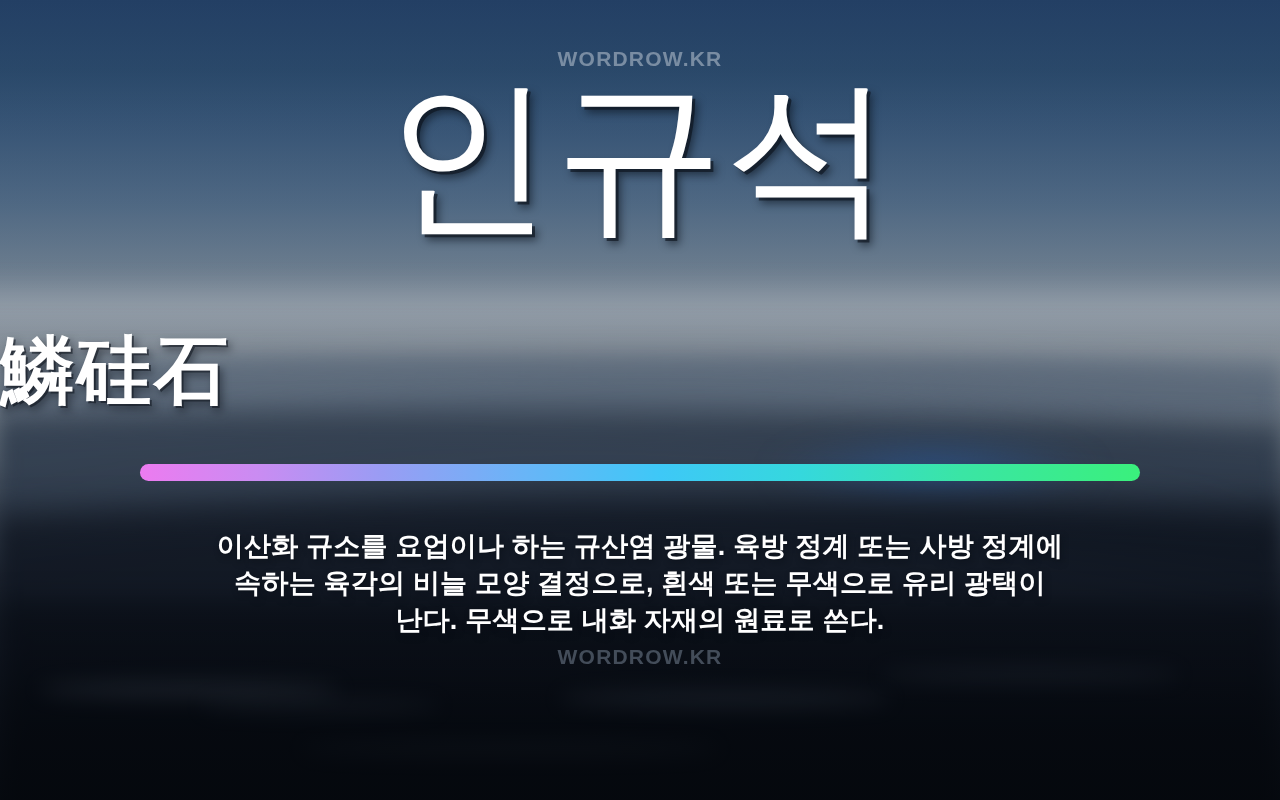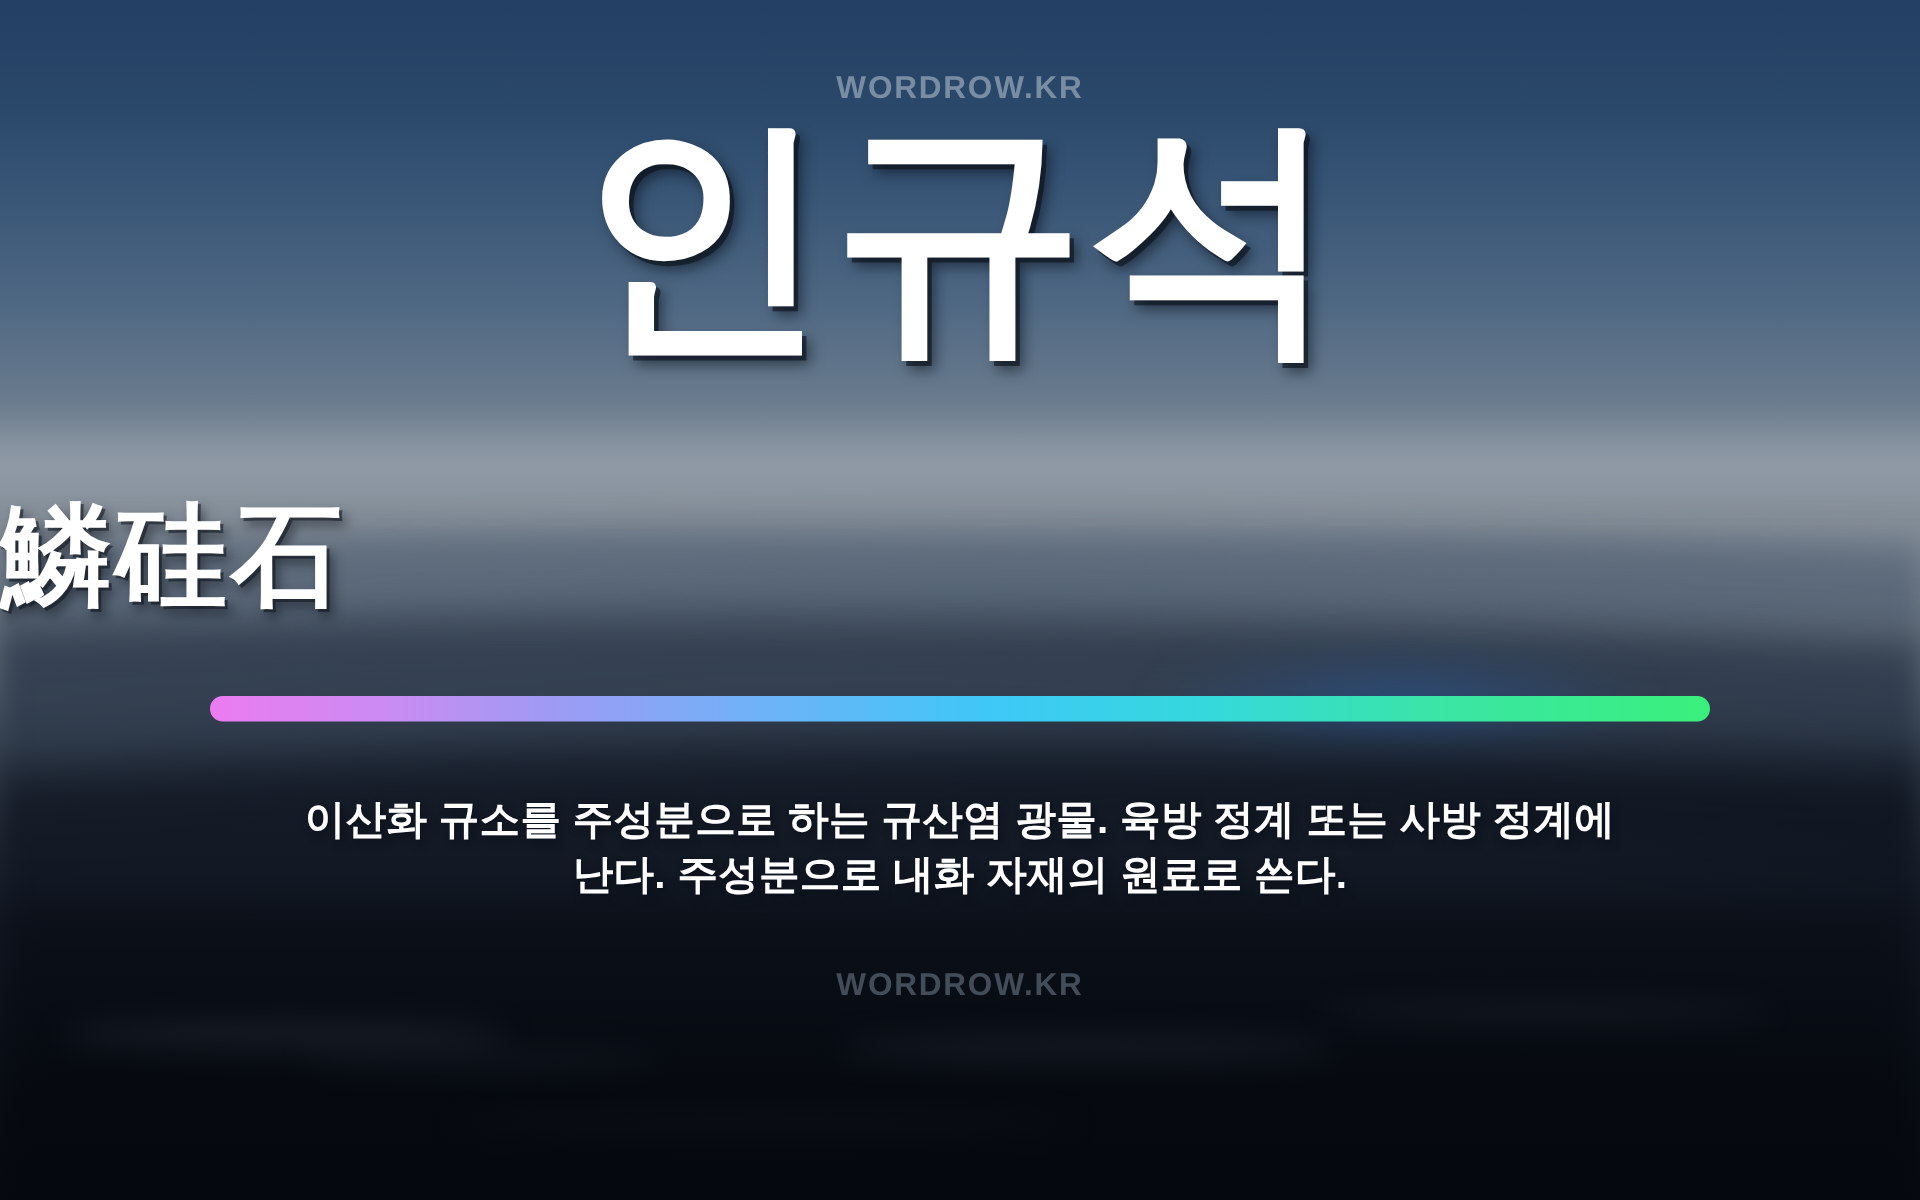--- a/index.html
+++ b/index.html
@@ -120,21 +120,21 @@
   }
   #wm-bottom {
     position:absolute; top:645px; left:0;
     color:rgba(126,140,158,.50);
   }
 
   #headword {
     position:absolute; top:62px; left:0; width:100%;
     text-align:center;
     font-size:168px; line-height:1.12;
-    font-weight:700; color:#ffffff;
+    font-weight:400; color:#ffffff;
     letter-spacing:2px;
     text-shadow:
        3px 3px 0 rgba(12,18,28,.62),
        5px 6px 9px rgba(8,12,20,.55);
   }
 
   #reading {
     position:absolute; top:330px; left:0; width:100%;
     font-size:74px; line-height:1.1;
     font-weight:700; color:#ffffff;
@@ -204,20 +204,21 @@
 
     <div id="wm-top" class="watermark">WORDROW.KR</div>
 
     <h1 id="headword">인규석</h1>
 
     <div id="reading">鱗硅石</div>
 
     <div id="divider"></div>
 
     <div id="definition">
-      <span class="dline">이산화 규소를 주성분으로 하는 규산염 광물. 육방 정계 또는 사방 정계에</span>
-      <span class="dline">난다. 주성분으로 내화 자재의 원료로 쓴다.</span>
+      <span class="dline">이산화 규소를 요업이나 하는 규산염 광물. 육방 정계 또는 사방 정계에</span>
+      <span class="dline">속하는 육각의 비늘 모양 결정으로, 흰색 또는 무색으로 유리 광택이</span>
+      <span class="dline">난다. 무색으로 내화 자재의 원료로 쓴다.</span>
     </div>
 
     <div id="wm-bottom" class="watermark">WORDROW.KR</div>
 
   </div>
 </div>
 
 </body></html>

